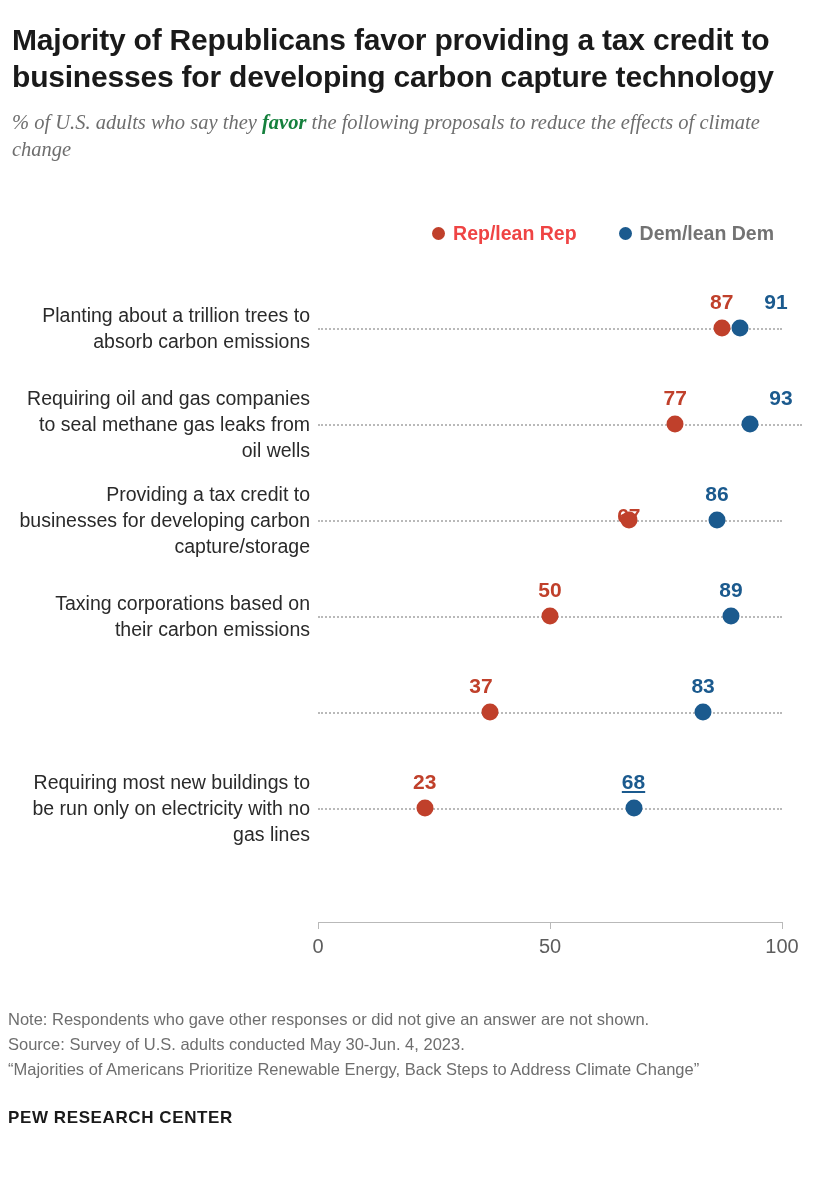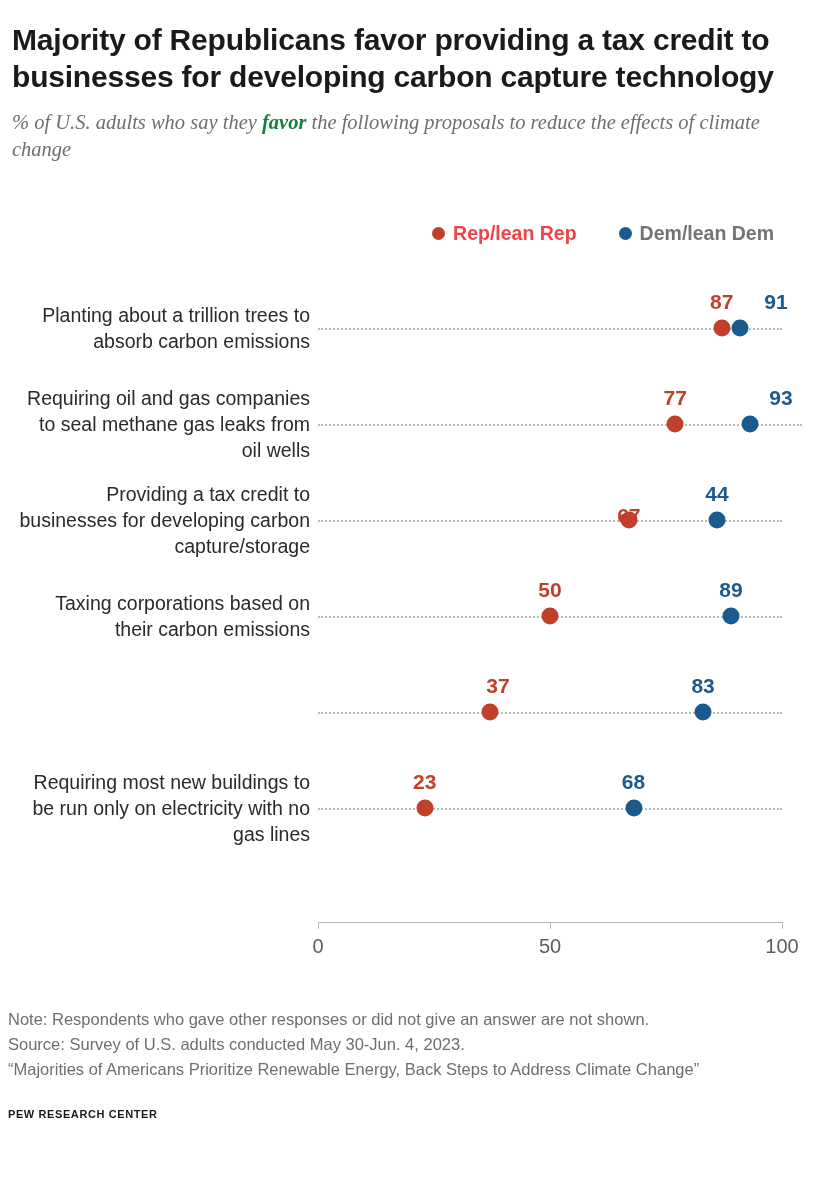--- a/index.html
+++ b/index.html
@@ -161,21 +161,21 @@
     top: 985px;
     width: 800px;
   }
   .note {
     font-size: 16.5px;
     line-height: 1.52;
     color: #6e6e6e;
   }
   .brand {
     margin-top: 26px;
-    font-size: 11px;
+    font-size: 17px;
     font-weight: bold;
     letter-spacing: 0.6px;
     color: #1a1a1a;
   }
 </style>
 </head>
 <body>
 
 <div class="page">
 
@@ -212,44 +212,44 @@
         <div class="val rep" style="left: 675.28px;">77</div>
         <div class="dot dem" style="left: 749.52px;"></div>
         <div class="val dem" style="left: 781px;">93</div>
       </div>
       <div class="row" style="top: 192px;">
         <div class="row-label">Providing a tax credit to businesses for developing carbon capture/storage</div>
         <div class="track"></div>
         <div class="dot rep" style="left: 628.88px;"></div>
         <div class="val rep" style="left: 628.88px; margin-top: 22px;">67</div>
         <div class="dot dem" style="left: 717.04px;"></div>
-        <div class="val dem" style="left: 717.04px;">44</div>
+        <div class="val dem" style="left: 717.04px;">86</div>
       </div>
       <div class="row" style="top: 288px;">
         <div class="row-label">Taxing corporations based on their carbon emissions</div>
         <div class="track"></div>
         <div class="dot rep" style="left: 550px;"></div>
         <div class="val rep" style="left: 550px;">50</div>
         <div class="dot dem" style="left: 730.96px;"></div>
         <div class="val dem" style="left: 730.96px;">89</div>
       </div>
       <div class="row" style="top: 384px;">
         <div class="track"></div>
         <div class="dot rep" style="left: 489.68px;"></div>
-        <div class="val rep" style="left: 498px; text-align: center;">37</div>
+        <div class="val rep" style="left: 481px; text-align: center;">37</div>
         <div class="dot dem" style="left: 703.12px;"></div>
         <div class="val dem" style="left: 703.12px;">83</div>
       </div>
       <div class="row" style="top: 480px;">
         <div class="row-label">Requiring most new buildings to be run only on electricity with no gas lines</div>
         <div class="track"></div>
         <div class="dot rep" style="left: 424.72px;"></div>
         <div class="val rep" style="left: 424.72px;">23</div>
         <div class="dot dem" style="left: 633.52px;"></div>
-        <div class="val dem" style="left: 633.52px;">68</div>
+        <div class="val dem" style="left: 633.52px; text-decoration: underline;">68</div>
       </div>
     </div>
 
   <div class="axis" id="axis">
       <div class="tick" style="left: 0px;"></div>
       <div class="tick-label" style="left: 0px;">0</div>
       <div class="tick" style="left: 232px;"></div>
       <div class="tick-label" style="left: 232px;">50</div>
       <div class="tick" style="left: 464px;"></div>
       <div class="tick-label" style="left: 464px;">100</div>

